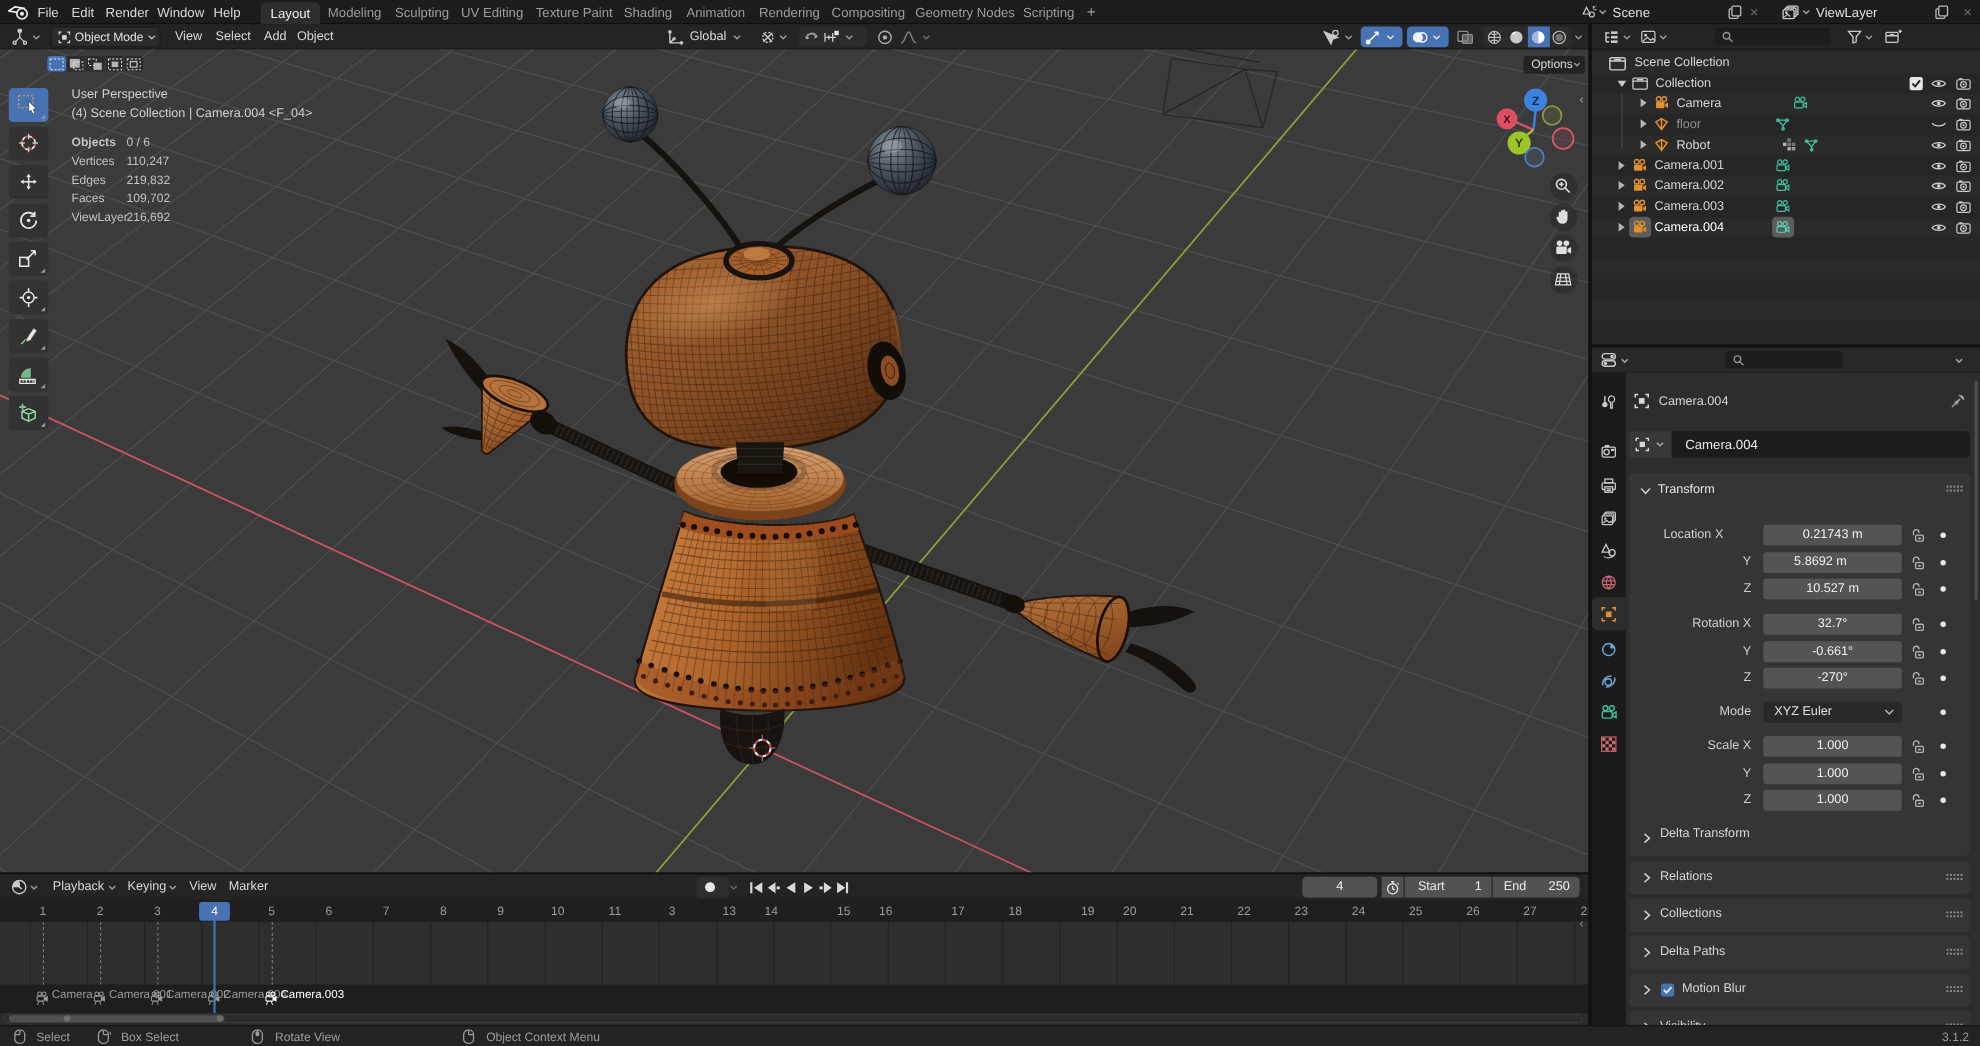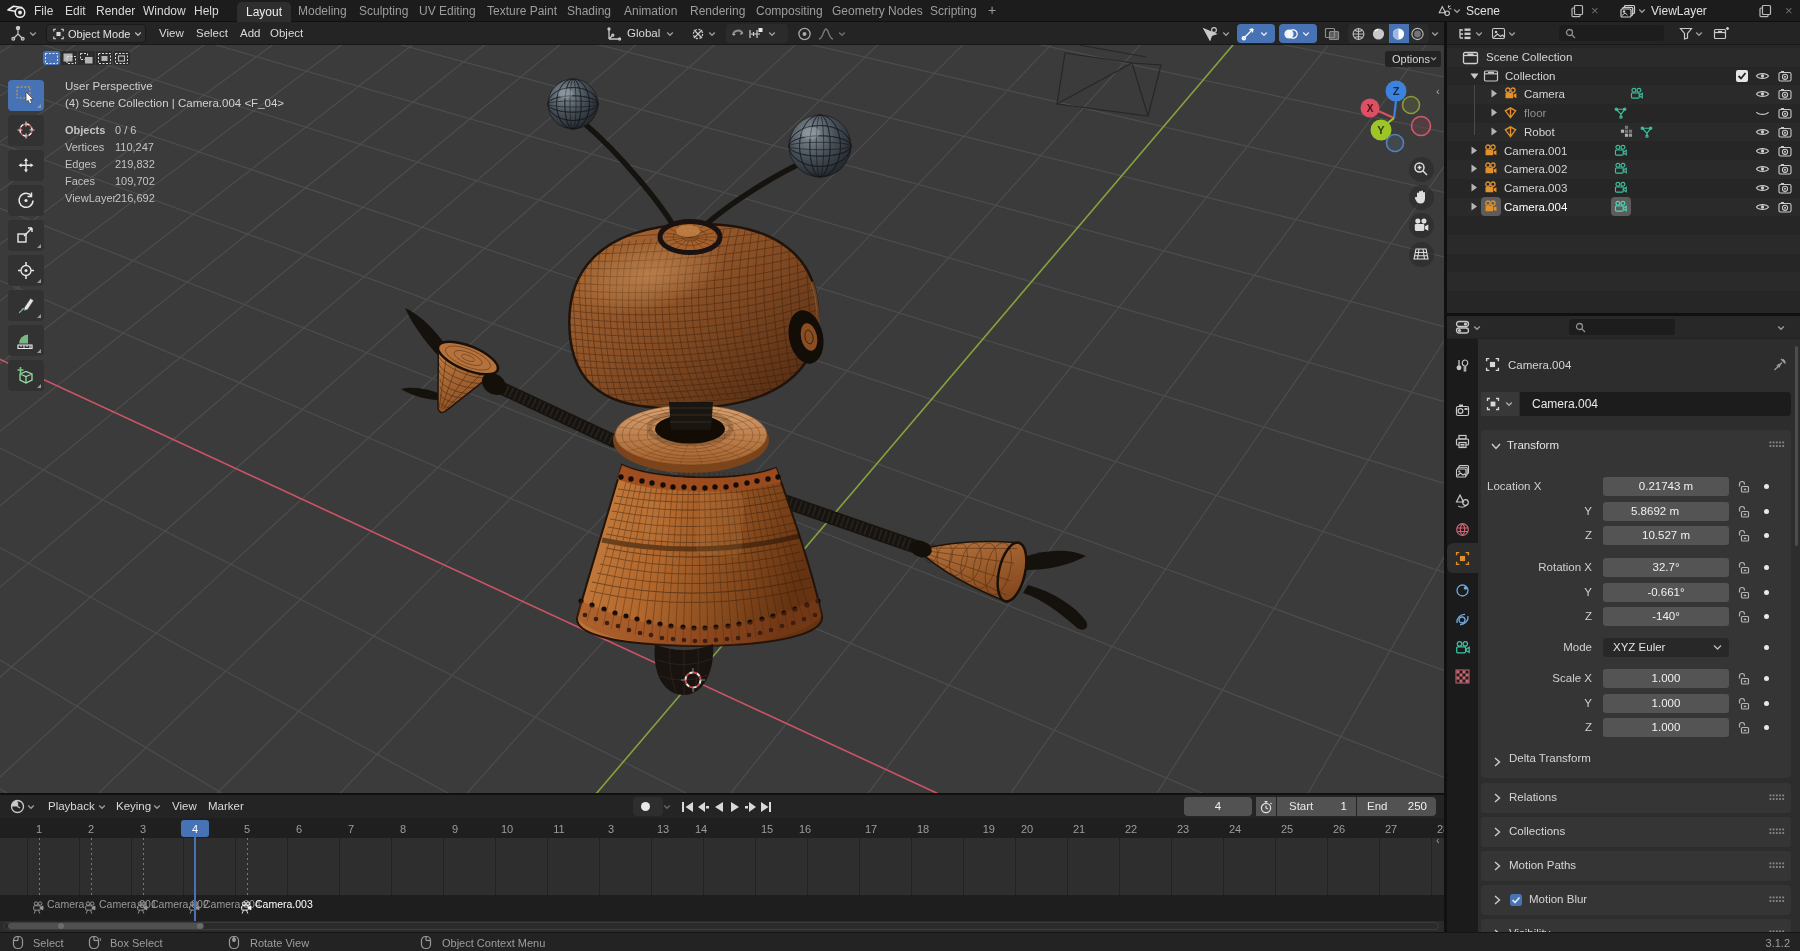--- a/index.html
+++ b/index.html
@@ -1298,21 +1298,21 @@
         <rect x="3.7" y="0.5" width="1.8" height="1.8" fill="#8a8a8a"></rect>
         <rect x="6.9" y="0.5" width="1.8" height="1.8" fill="#8a8a8a"></rect>
         <rect x="10.100000000000001" y="0.5" width="1.8" height="1.8" fill="#8a8a8a"></rect>
         <rect x="13.3" y="0.5" width="1.8" height="1.8" fill="#8a8a8a"></rect>
         <rect x="0.5" y="4.1" width="1.8" height="1.8" fill="#8a8a8a"></rect>
         <rect x="3.7" y="4.1" width="1.8" height="1.8" fill="#8a8a8a"></rect>
         <rect x="6.9" y="4.1" width="1.8" height="1.8" fill="#8a8a8a"></rect>
         <rect x="10.100000000000001" y="4.1" width="1.8" height="1.8" fill="#8a8a8a"></rect>
         <rect x="13.3" y="4.1" width="1.8" height="1.8" fill="#8a8a8a"></rect>
       </svg>
-      <div class="abs" style="left:40px;top:164px;width:105px;text-align:left;color:#cfcfcf;font-size:11.5px;white-space:nowrap">Location X</div>
+      <div class="abs" style="left:40px;top:164px;width:105px;text-align:center;color:#cfcfcf;font-size:11.5px;white-space:nowrap">Location X</div>
       <div class="abs" style="left:156px;top:161px;width:126px;height:19px;background:#545454;border-radius:3px;"></div>
       <div class="abs" style="left:156px;top:164px;width:126px;text-align:center;color:#f0f0f0;font-size:11.5px;white-space:nowrap">0.21743 m</div>
       <svg class="abs" style="left:290px;top:164px" width="14" height="14" viewBox="0 0 14 14">
         <g fill="none" stroke="#b5b5b5" stroke-width="1.2">
           <path d="M2.5 6.5 V4 a2.5 2.5 0 0 1 5 0 v0.5"></path>
           <rect x="4.5" y="6.5" width="7" height="5.5" rx="1"></rect>
           <rect x="6.8" y="8.6" width="2.4" height="1.6" fill="#b5b5b5" stroke="none"></rect>
         </g>
       </svg>
       <div class="abs" style="left:317px;top:168px;width:5px;height:5px;border-radius:50%;background:#e8e8e8"></div>
@@ -1355,21 +1355,21 @@
       <svg class="abs" style="left:290px;top:269.5px" width="14" height="14" viewBox="0 0 14 14">
         <g fill="none" stroke="#b5b5b5" stroke-width="1.2">
           <path d="M2.5 6.5 V4 a2.5 2.5 0 0 1 5 0 v0.5"></path>
           <rect x="4.5" y="6.5" width="7" height="5.5" rx="1"></rect>
           <rect x="6.8" y="8.6" width="2.4" height="1.6" fill="#b5b5b5" stroke="none"></rect>
         </g>
       </svg>
       <div class="abs" style="left:317px;top:273.5px;width:5px;height:5px;border-radius:50%;background:#e8e8e8"></div>
       <div class="abs" style="left:40px;top:294px;width:105px;text-align:right;color:#cfcfcf;font-size:11.5px;white-space:nowrap">Z</div>
       <div class="abs" style="left:156px;top:291px;width:126px;height:19px;background:#545454;border-radius:3px;"></div>
-      <div class="abs" style="left:156px;top:294px;width:126px;text-align:center;color:#f0f0f0;font-size:11.5px;white-space:nowrap">-140°</div>
+      <div class="abs" style="left:156px;top:294px;width:126px;text-align:center;color:#f0f0f0;font-size:11.5px;white-space:nowrap">-270°</div>
       <svg class="abs" style="left:290px;top:294px" width="14" height="14" viewBox="0 0 14 14">
         <g fill="none" stroke="#b5b5b5" stroke-width="1.2">
           <path d="M2.5 6.5 V4 a2.5 2.5 0 0 1 5 0 v0.5"></path>
           <rect x="4.5" y="6.5" width="7" height="5.5" rx="1"></rect>
           <rect x="6.8" y="8.6" width="2.4" height="1.6" fill="#b5b5b5" stroke="none"></rect>
         </g>
       </svg>
       <div class="abs" style="left:317px;top:298px;width:5px;height:5px;border-radius:50%;background:#e8e8e8"></div>
       <div class="abs" style="left:40px;top:325px;width:105px;text-align:right;color:#cfcfcf;font-size:11.5px;white-space:nowrap">Mode</div>
       <div class="abs" style="left:156px;top:322px;width:126px;height:19px;background:#282828;border-radius:3px;"></div>
@@ -1446,21 +1446,21 @@
         <rect x="0.5" y="4.1" width="1.8" height="1.8" fill="#8a8a8a"></rect>
         <rect x="3.7" y="4.1" width="1.8" height="1.8" fill="#8a8a8a"></rect>
         <rect x="6.9" y="4.1" width="1.8" height="1.8" fill="#8a8a8a"></rect>
         <rect x="10.100000000000001" y="4.1" width="1.8" height="1.8" fill="#8a8a8a"></rect>
         <rect x="13.3" y="4.1" width="1.8" height="1.8" fill="#8a8a8a"></rect>
       </svg>
       <div class="abs" style="left:34px;top:535px;width:310px;height:30px;background:#353535;border-radius:4px;"></div>
       <svg class="abs" style="left:46px;top:545px" width="8" height="10" viewBox="0 0 8 10">
         <path d="M2 1 L6.5 5 L2 9" fill="none" stroke="#ccc" stroke-width="1.4"></path>
       </svg>
-      <div class="abs" style="left:62px;top:543px;color:#d5d5d5;font-size:11.5px;font-weight:normal;letter-spacing:0;white-space:nowrap">Motion Paths</div>
+      <div class="abs" style="left:62px;top:543px;color:#d5d5d5;font-size:11.5px;font-weight:normal;letter-spacing:0;white-space:nowrap">Delta Paths</div>
       <svg class="abs" style="left:322px;top:546px" width="16" height="8" viewBox="0 0 16 8">
         <rect x="0.5" y="0.5" width="1.8" height="1.8" fill="#8a8a8a"></rect>
         <rect x="3.7" y="0.5" width="1.8" height="1.8" fill="#8a8a8a"></rect>
         <rect x="6.9" y="0.5" width="1.8" height="1.8" fill="#8a8a8a"></rect>
         <rect x="10.100000000000001" y="0.5" width="1.8" height="1.8" fill="#8a8a8a"></rect>
         <rect x="13.3" y="0.5" width="1.8" height="1.8" fill="#8a8a8a"></rect>
         <rect x="0.5" y="4.1" width="1.8" height="1.8" fill="#8a8a8a"></rect>
         <rect x="3.7" y="4.1" width="1.8" height="1.8" fill="#8a8a8a"></rect>
         <rect x="6.9" y="4.1" width="1.8" height="1.8" fill="#8a8a8a"></rect>
         <rect x="10.100000000000001" y="4.1" width="1.8" height="1.8" fill="#8a8a8a"></rect>

